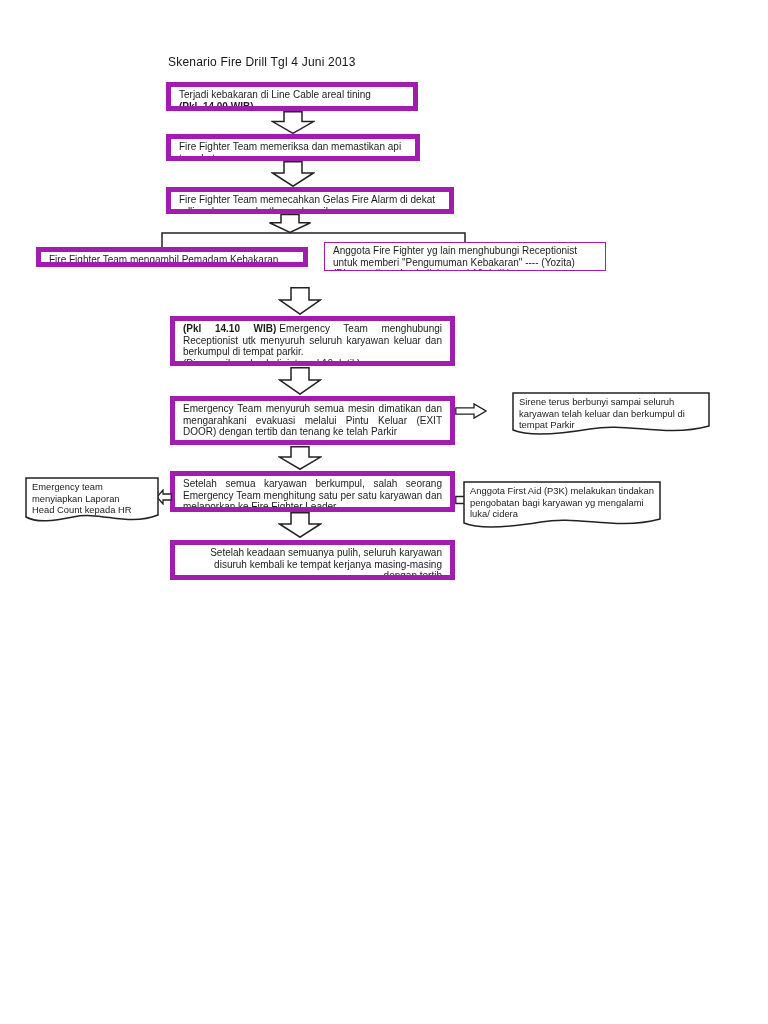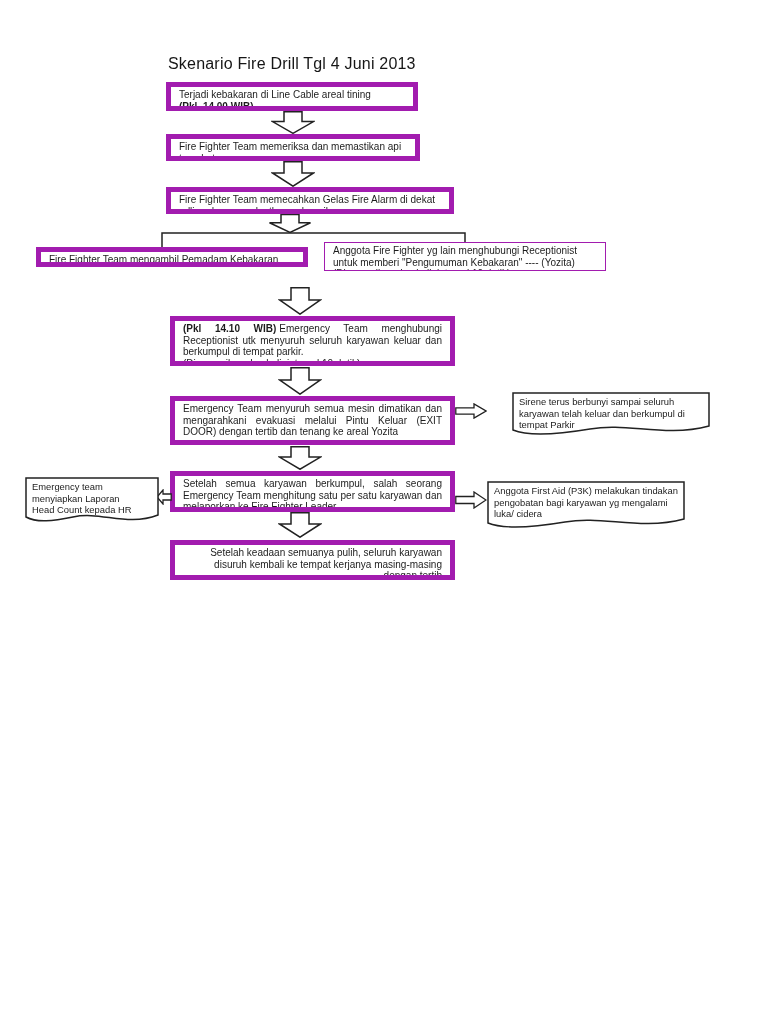--- a/index.html
+++ b/index.html
@@ -1,21 +1,21 @@
 <!DOCTYPE html>
 <html><head>
 <meta charset="utf-8">
 <style>
   html,body{margin:0;padding:0;background:#ffffff;}
   .page{
     position:relative;width:768px;height:1024px;background:#ffffff;
     font-family:"Liberation Sans",sans-serif;color:#1c1c1c;overflow:hidden;
   }
   .title{
-    position:absolute;left:168px;top:55px;font-size:16px;color:#161616;
+    position:absolute;left:168px;top:55px;font-size:12px;color:#161616;
     letter-spacing:.2px;white-space:nowrap;
   }
   .fbox{
     position:absolute;box-sizing:border-box;border:5px solid #a21caf;
     background:#fff;font-size:10px;line-height:11.6px;padding:2px 8px;
     color:#1c1c1c;overflow:hidden;
   }
   .just{text-align:justify;}
   .ln{display:block;}
   .bold{font-weight:bold;}
@@ -41,21 +41,21 @@
   .asirene{left:455px;top:403px;}
   .afirstaid{left:455px;top:491px;}
   .aheadcount{left:156px;top:489px;}
   .note{position:absolute;}
   .note .ntext{
     position:absolute;left:7px;top:4px;right:4px;font-size:9.4px;
     line-height:11.6px;color:#1c1c1c;
   }
   .nsirene{left:487px;top:392px;width:198px;height:46px;margin-left:25px;}
   .nheadcount{left:25px;top:477px;width:114px;height:50px;}
-  .nfirstaid{left:487px;top:481px;width:198px;height:50px;}
+  .nfirstaid{left:463px;top:481px;width:198px;height:50px;}
   svg{display:block;}
 </style>
 </head>
 <body>
 
 <div class="page">
 
   <div class="title">Skenario Fire Drill Tgl 4 Juni 2013</div>
 
   <div class="fbox b1">
@@ -115,21 +115,21 @@
     <span class="ln">(Disampaikan dua kali, interval 10 detik)</span>
   </div>
 
   <div class="arrow a5">
     <svg width="44" height="28" viewBox="0 0 44 26" preserveAspectRatio="none">
       <polygon points="13,0.8 31,0.8 31,12 42.5,12 22,25.2 1.5,12 13,12" fill="#fff" stroke="#222" stroke-width="1.5" vector-effect="non-scaling-stroke"></polygon>
     </svg>
   </div>
 
   <div class="fbox b7 just">
-    <span>Emergency Team menyuruh semua mesin dimatikan dan mengarahkani evakuasi melalui Pintu Keluar (EXIT DOOR) dengan tertib dan tenang ke areal Yozita</span>
+    <span>Emergency Team menyuruh semua mesin dimatikan dan mengarahkani evakuasi melalui Pintu Keluar (EXIT DOOR) dengan tertib dan tenang ke telah Parkir</span>
   </div>
 
   <div class="arrow asirene">
     <svg width="32" height="16" viewBox="0 0 32 18" preserveAspectRatio="none">
       <polygon points="0.8,5.5 19,5.5 19,1 31,9 19,17 19,12.5 0.8,12.5" fill="#fff" stroke="#222" stroke-width="1.3" vector-effect="non-scaling-stroke"></polygon>
     </svg>
   </div>
 
   <div class="note nsirene">
     <svg width="198" height="46" viewBox="0 0 198 46">

